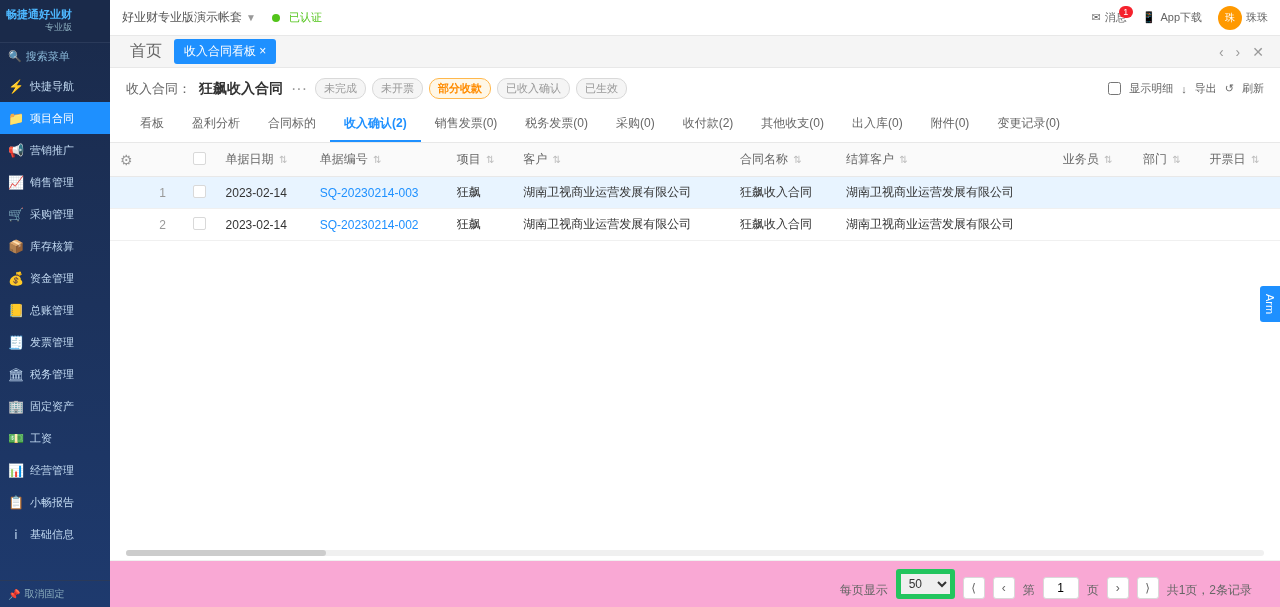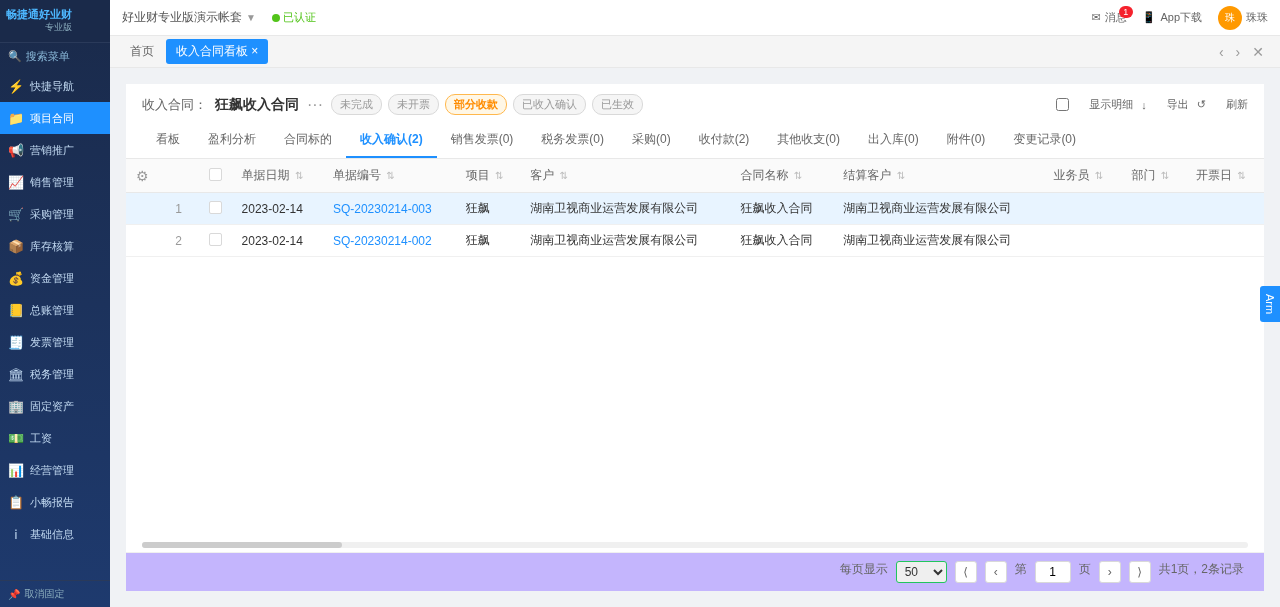--- a/index.html
+++ b/index.html
@@ -20,52 +20,52 @@
     .sidebar-bottom { padding: 6px 8px; color: #8ab; font-size: 10px; display: flex; align-items: center; gap: 4px; cursor: pointer; border-top: 1px solid #2a3a5a; }
 
     
     .main { flex: 1; display: flex; flex-direction: column; overflow: hidden; background: #f0f2f5; }
 
     
     .topbar { background: #fff; display: flex; align-items: center; padding: 0 12px; height: 36px; border-bottom: 1px solid #e8e8e8; gap: 8px; flex-shrink: 0; }
     .topbar-company { display: flex; align-items: center; gap: 4px; font-size: 12px; color: #333; }
     .topbar-company-name { color: #555; }
     .topbar-dropdown { color: #999; font-size: 10px; cursor: pointer; }
-    .topbar-cert { display: flex; align-items: center; gap: 3px; color: #52c41a; font-size: 11px; margin-left: 8px; }
+    .topbar-cert { display: flex; align-items: center; gap: 9px; color: #52c41a; font-size: 11px; margin-left: 8px; }
     .topbar-cert-dot { width: 8px; height: 8px; background: #52c41a; border-radius: 50%; }
     .topbar-right { margin-left: auto; display: flex; align-items: center; gap: 16px; }
     .topbar-action { display: flex; align-items: center; gap: 4px; color: #666; font-size: 11px; cursor: pointer; position: relative; }
     .topbar-badge { position: absolute; top: -4px; right: -6px; background: #f5222d; color: #fff; border-radius: 8px; font-size: 9px; padding: 1px 3px; min-width: 14px; text-align: center; }
     .topbar-avatar { width: 24px; height: 24px; border-radius: 50%; background: #ff9900; display: flex; align-items: center; justify-content: center; color: #fff; font-size: 10px; }
 
     
     .tabbar { background: #f5f5f5; display: flex; align-items: center; padding: 0 12px; height: 32px; border-bottom: 1px solid #e8e8e8; gap: 4px; flex-shrink: 0; }
-    .tabbar-home { color: #666; font-size: 12px; cursor: pointer; padding: 0 8px; }
+    .tabbar-home { color: #666; font-size: 16px; cursor: pointer; padding: 0 8px; }
     .tabbar-tab { display: flex; align-items: center; gap: 4px; background: #1e90ff; color: #fff; padding: 4px 10px; border-radius: 3px; font-size: 12px; cursor: pointer; }
     .tabbar-controls { margin-left: auto; display: flex; gap: 4px; }
     .tabbar-ctrl-btn { color: #999; cursor: pointer; font-size: 14px; padding: 0 4px; }
 
     
-    .content { flex: 1; display: flex; flex-direction: column; overflow: hidden; background: #fff; margin: 16px; }
+    .content { flex: 1; display: flex; flex-direction: column; overflow: hidden; background: #fff; margin: 0; }
 
     
     .page-header { padding: 10px 16px 0; background: #fff; flex-shrink: 0; }
     .page-title-row { display: flex; align-items: center; gap: 8px; margin-bottom: 8px; }
     .page-label { color: #666; font-size: 13px; }
     .page-title { color: #333; font-size: 14px; font-weight: bold; }
     .page-title-more { color: #999; cursor: pointer; font-size: 16px; line-height: 1; }
     .status-tags { display: flex; gap: 6px; }
     .status-tag { padding: 2px 8px; border-radius: 10px; font-size: 11px; border: 1px solid; cursor: pointer; }
     .status-tag.incomplete { color: #999; border-color: #d9d9d9; background: #f5f5f5; }
     .status-tag.uninvoiced { color: #999; border-color: #d9d9d9; background: #f5f5f5; }
     .status-tag.partial { color: #ff8c00; border-color: #ffb84d; background: #fff7e6; font-weight: bold; }
     .status-tag.confirmed { color: #999; border-color: #d9d9d9; background: #f5f5f5; }
     .status-tag.effective { color: #999; border-color: #d9d9d9; background: #f5f5f5; }
     .page-header-actions { margin-left: auto; display: flex; align-items: center; gap: 8px; }
-    .page-header-action { color: #666; font-size: 11px; cursor: pointer; display: flex; align-items: center; gap: 20px; }
+    .page-header-action { color: #666; font-size: 11px; cursor: pointer; display: flex; align-items: center; gap: 8px; }
 
     
     .sub-tabs { display: flex; border-bottom: 1px solid #e8e8e8; padding: 0 16px; background: #fff; flex-shrink: 0; }
     .sub-tab { padding: 8px 14px; font-size: 12px; color: #666; cursor: pointer; border-bottom: 2px solid transparent; white-space: nowrap; }
     .sub-tab.active { color: #1e90ff; border-bottom-color: #1e90ff; font-weight: bold; }
 
     
     .table-container { flex: 1; overflow: auto; background: #fff; }
     .table-container::-webkit-scrollbar { height: 6px; width: 6px; }
     .table-container::-webkit-scrollbar-thumb { background: #ccc; border-radius: 3px; }
@@ -85,23 +85,23 @@
     
     .summary-bar { background: #fffbf0; padding: 8px 16px; border-top: 1px solid #e8e8e8; display: flex; align-items: center; font-size: 12px; flex-shrink: 0; }
     .summary-label { color: #666; }
 
     
     .scrollbar-area { background: #fff; padding: 4px 16px; flex-shrink: 0; }
     .scrollbar-track { background: #f0f0f0; border-radius: 3px; height: 6px; position: relative; }
     .scrollbar-thumb { background: #ccc; border-radius: 3px; height: 6px; width: 200px; position: absolute; left: 0; }
 
     
-    .pagination { display: flex; align-items: flex-start; justify-content: flex-end; padding: 8px 20px; background: #c4b5fd; border-top: 1px solid #f0f0f0; gap: 8px; flex-shrink: 0; font-size: 12px; color: #666; }
+    .pagination { display: flex; align-items: flex-end; justify-content: flex-end; padding: 8px 28px; background: #f9a8d4; border-top: 1px solid #f0f0f0; gap: 8px; flex-shrink: 0; font-size: 12px; color: #666; }
     .pagination-label { }
-    .page-size-select { border: 1px solid #22c55e; border-radius: 3px; padding: 2px 4px; font-size: 12px; color: #333; }
+    .page-size-select { border: 5px solid #22c55e; border-radius: 3px; padding: 2px 4px; font-size: 12px; color: #333; }
     .page-btn { width: 22px; height: 22px; display: flex; align-items: center; justify-content: center; border: 1px solid #d9d9d9; border-radius: 3px; cursor: pointer; color: #666; background: #fff; font-size: 12px; }
     .page-input { width: 36px; height: 22px; border: 1px solid #d9d9d9; border-radius: 3px; text-align: center; font-size: 12px; }
     .page-total { color: #666; }
 
     
     .right-edge-btn { position: fixed; right: 0; top: 50%; transform: translateY(-50%); background: #1e90ff; color: #fff; writing-mode: vertical-rl; padding: 8px 4px; border-radius: 3px 0 0 3px; cursor: pointer; font-size: 11px; }
   </style>
 </head>
 <body>
 

